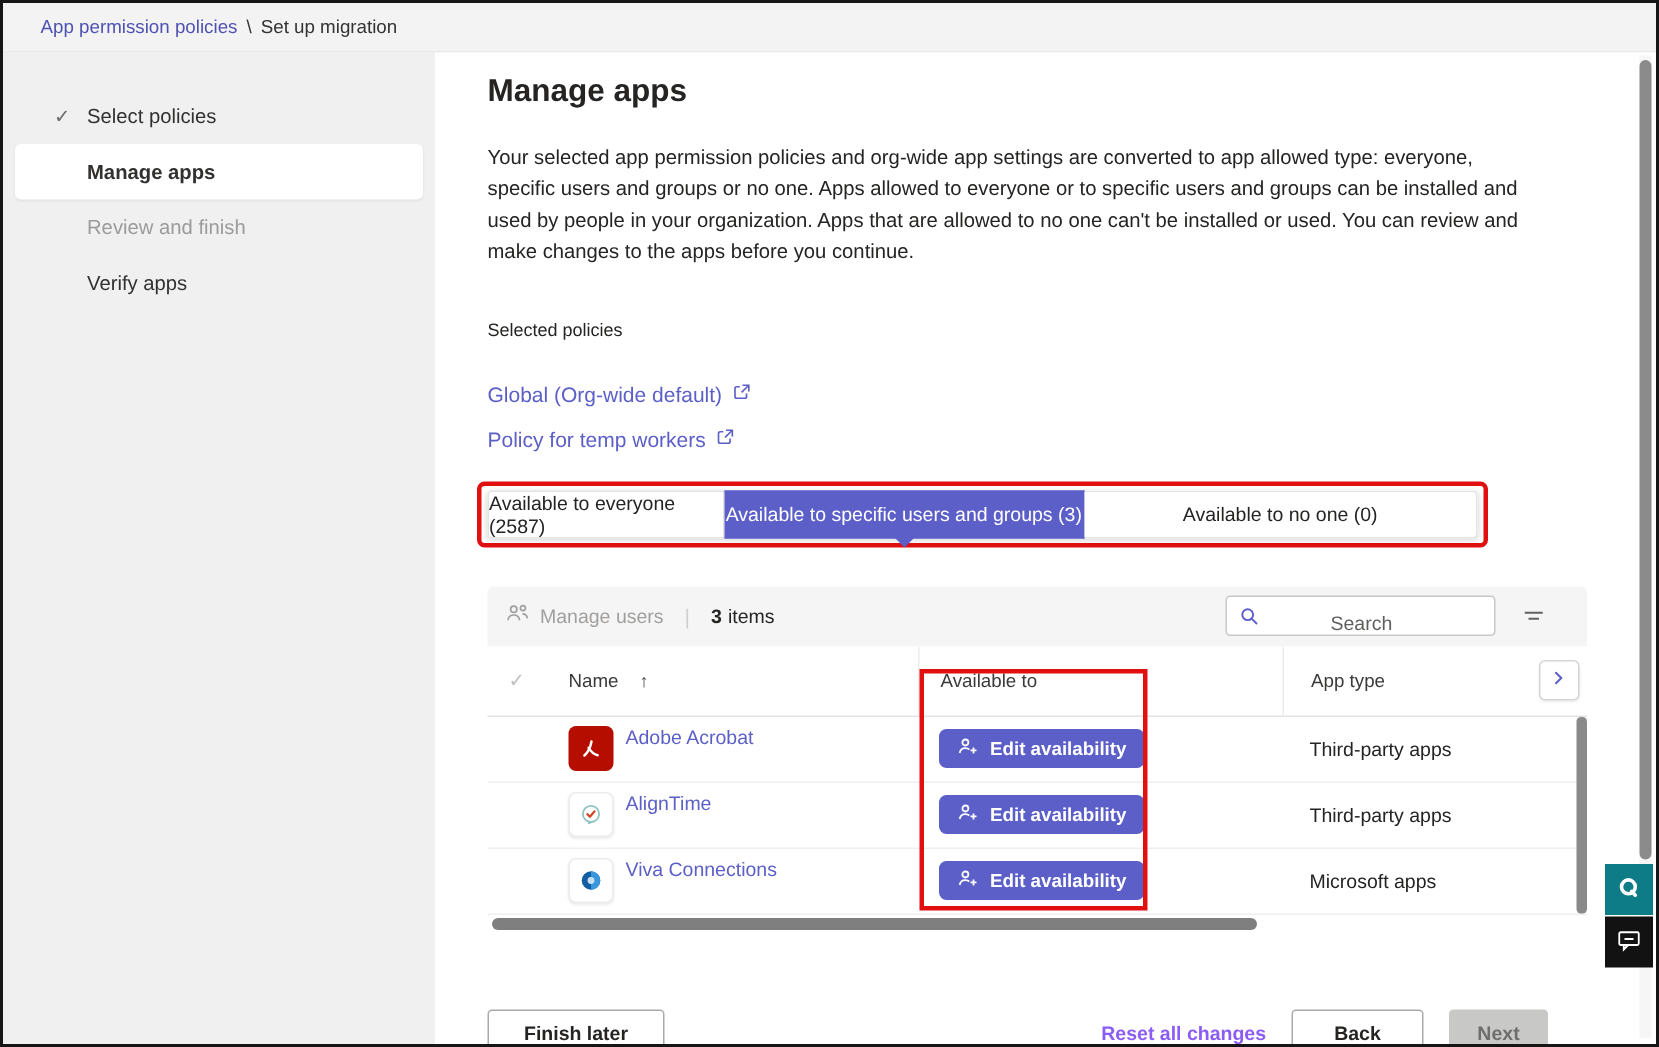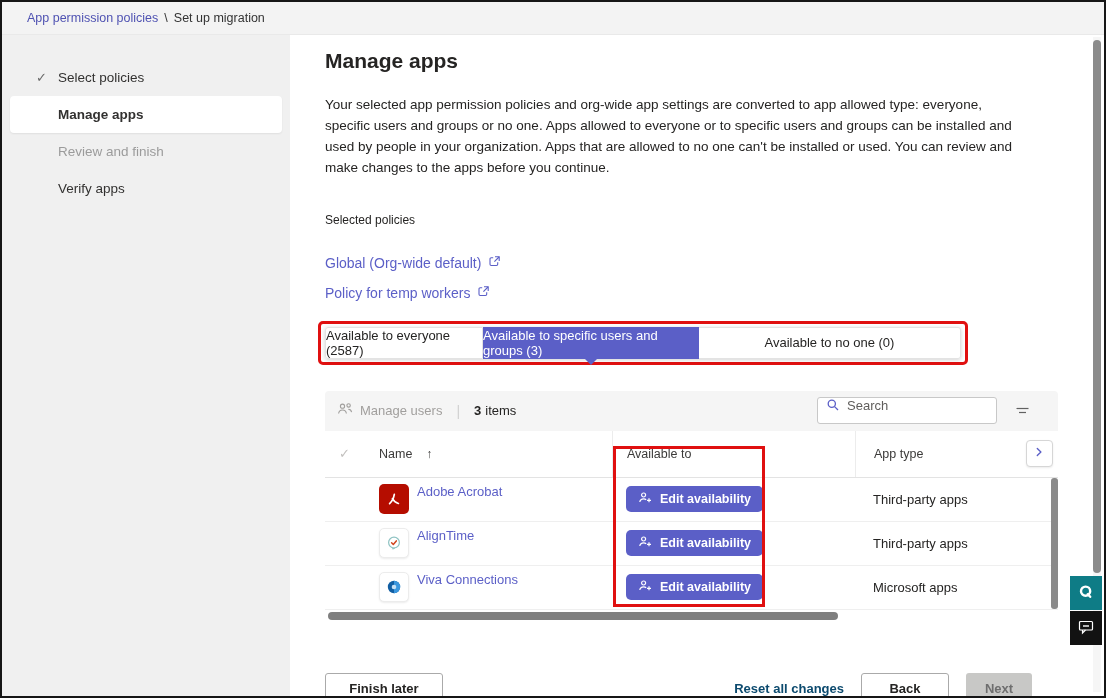--- a/index.html
+++ b/index.html
@@ -30,34 +30,34 @@
   .pol-link { display:flex; align-items:center; gap:7px; color:#5b5fc7; font-size:14px; margin-bottom:14px; cursor:pointer; text-decoration:none; width:fit-content;}
   .pol-link svg { flex-shrink:0; }
 
   
   .tab-annotation { display:inline-block; border:3px solid #e01010; border-radius:5px; padding:3px 4px; margin-top:6px; margin-left:-7px; }
   .tab-strip { display:flex; background:#fff; border-radius:3px; box-shadow:0 1px 4px rgba(0,0,0,.18); }
   .tab { height:32px; display:flex; align-items:center; justify-content:center; font-size:13px; color:#252423; background:#fff; border:1px solid #e3e3e3; border-left:none; cursor:pointer; position:relative; }
   .tab:first-child { border-left:1px solid #e3e3e3; border-radius:3px 0 0 3px; }
   .tab:last-child { border-radius:0 3px 3px 0; }
   .tab.t1 { width:158px; }
-  .tab.t2 { width:216px; }
+  .tab.t2 { width:240px; }
   .tab.t3 { width:262px; }
   .tab.selected { background:#5b5fc7; color:#fff; border-color:#5b5fc7; font-weight:400; }
   .tab.selected::after { content:""; position:absolute; bottom:-7px; left:50%; margin-left:-7px; border-left:7px solid transparent; border-right:7px solid transparent; border-top:7px solid #5b5fc7; }
 
   
   .table-wrap { position:relative; width:733px; margin-top:26px; }
   .tbl-toolbar { height:40px; background:#f5f5f5; border-radius:4px 4px 0 0; display:flex; align-items:center; padding:0 12px; }
   .mu-btn { display:flex; align-items:center; gap:7px; color:#a19f9d; font-size:13px; cursor:default; }
   .tb-sep { color:#d0d0d0; margin:0 14px; font-size:14px; }
   .items-count { font-size:13px; color:#252423; }
   .items-count b { font-weight:700; margin-right:4px; }
   .tb-right { margin-left:auto; display:flex; align-items:center; }
-  .search-box { width:180px; height:27px; background:#fff; border:1px solid #c8c8c8; border-radius:3px; display:flex; align-items:flex-start; padding:0 8px; }
+  .search-box { width:180px; height:27px; background:#fff; border:1px solid #c8c8c8; border-radius:3px; display:flex; align-items:flex-end; padding:0 8px;gap:40px; }
   .search-box input { border:none; outline:none; font-size:13px; color:#252423; width:100%; margin-left:7px; font-family:"Liberation Sans",sans-serif; background:transparent; }
   .search-box input::placeholder { color:#605e5c; }
   .filter-ico { margin:0 16px 0 18px; cursor:pointer; display:flex; }
 
   .tbl-header { height:47px; display:flex; align-items:center; background:#fff; border-bottom:1px solid #e3e3e3; font-size:12.5px; color:#3b3a39; }
   .col-check { width:40px; padding-left:14px; }
   .col-name  { width:247px; padding-left:14px; display:flex; align-items:flex-start; gap:8px; }
   .col-avail { width:243px; padding-left:14px; }
   .col-type  { width:165px; padding-left:18px; }
   .col-more  { width:38px; display:flex; justify-content:center; }
@@ -78,21 +78,21 @@
 
   
   .col-annotation { position:absolute; left:288px; top:55px; width:152px; height:161px; border:3px solid #e01010; pointer-events:none; z-index:5; }
 
   
   .footer { display:flex; align-items:center; margin-top:50px; padding-right:72px; }
   .btn { height:31px; border-radius:3px; font-size:13px; font-weight:700; font-family:"Liberation Sans",sans-serif; cursor:pointer; }
   .btn.ghost { background:#fff; border:1px solid #aaa; color:#252423; }
   .btn-finish { width:118px; }
   .f-right { margin-left:auto; display:flex; align-items:center; gap:17px; }
-  .reset-btn { background:none; border:none; font-size:13px; font-weight:700; color:#0c4a6e; cursor:pointer; font-family:"Liberation Sans",sans-serif; }
+  .reset-btn { background:none; border:none; font-size:13px; font-weight:700; color:#8b5cf6; cursor:pointer; font-family:"Liberation Sans",sans-serif; }
   .btn-back { width:88px; }
   .btn-next { width:66px; background:#c8c8c6; border:none; color:#6e6e6e; cursor:default; }
 
   
   .page-scroll-track { position:absolute; right:3px; top:35px; width:8px; height:655px; background:#f6f6f6; }
   .page-scroll-thumb { position:absolute; right:3px; top:38px; width:8px; height:533px; background:#8b8b8b; border-radius:4px; cursor:pointer; }
   .widget-btn { position:absolute; right:2px; width:32px; height:34px; display:flex; align-items:center; justify-content:center; cursor:pointer; border:none; }
   .widget-teal { top:574px; background:#0e7c86; }
   .widget-black { top:609px; background:#121212; }
 </style>

